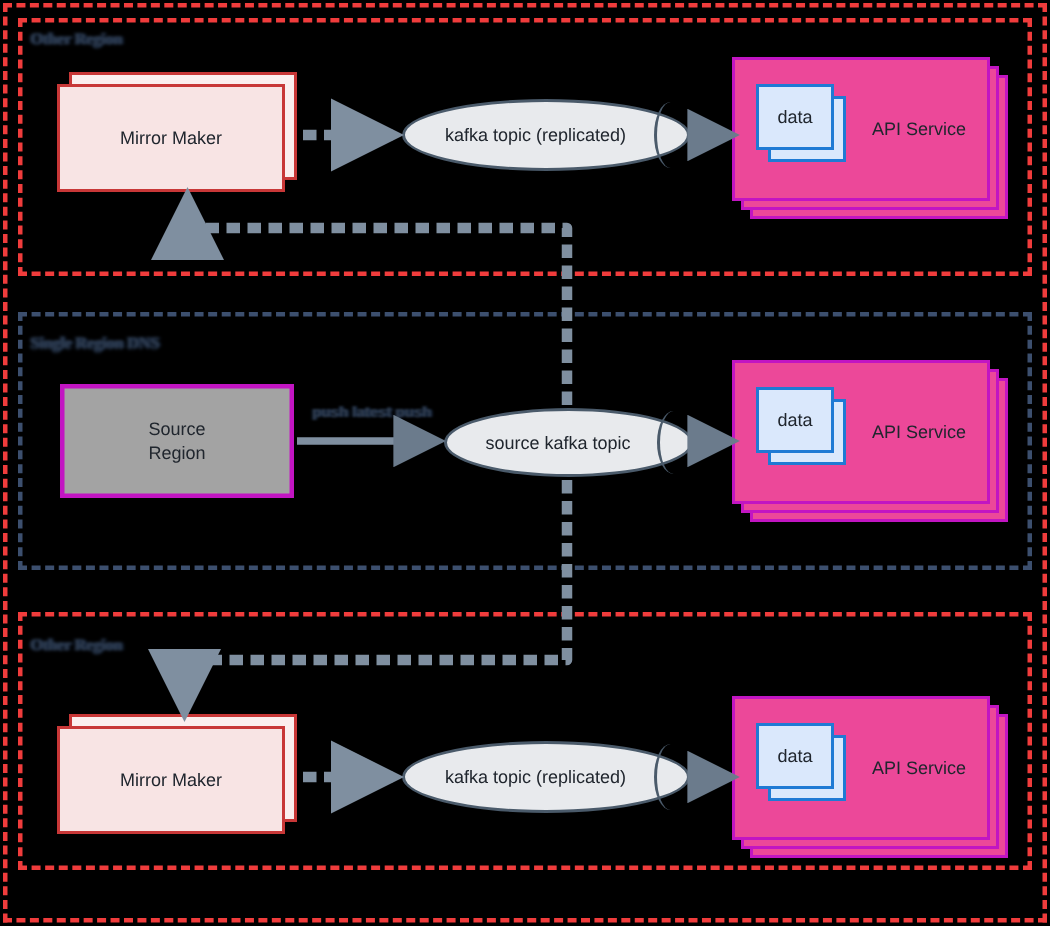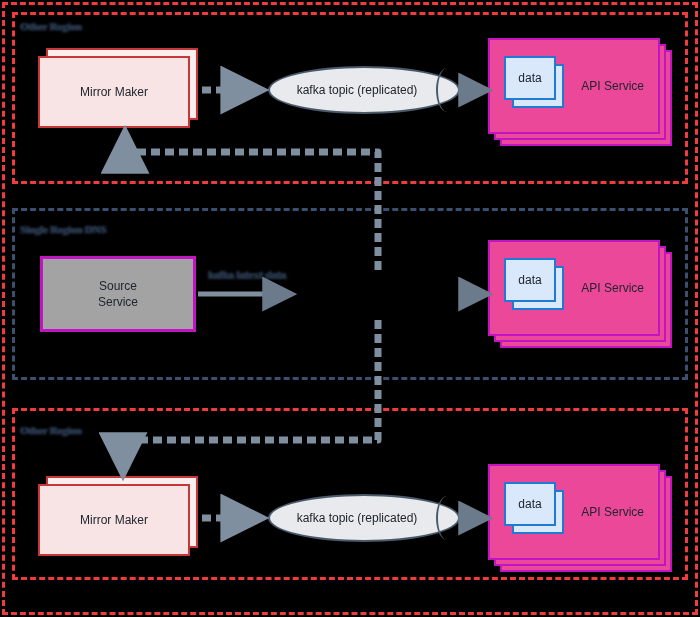--- a/index.html
+++ b/index.html
@@ -245,25 +245,30 @@
         </div>
       </div>
       <div class="api-name">API Service</div>
     </div>
   </div>
 
   <div class="region region-blue" style="left:12px; top:208px; width:676px; height:172px;"></div>
   <div class="region-label" style="left:20px; top:223px;">Single Region DNS</div>
 
   <div class="plain-box" style="left:40px; top:256px; width:156px; height:76px;">
-    <span><span>Source</span><br><span>Service</span></span>
-  </div>
-
-
-  <div class="edge-label" style="left:208px; top:270px;">kafka latest data</div>
+    <span><span>Source</span><br><span>Region</span></span>
+  </div>
+
+  <div class="cylinder" style="left:296px; top:272px; width:166px; height:46px;">
+    <div class="cyl-body"></div>
+    <div class="cyl-cap"></div>
+    <div class="cyl-label">source kafka topic</div>
+  </div>
+
+  <div class="edge-label" style="left:208px; top:270px;">push latest push</div>
 
   <div class="api-stack" style="left:488px; top:240px; width:186px; height:110px;">
     <div class="api-back2"></div>
     <div class="api-back1"></div>
     <div class="api-front">
       <div class="data-stack">
         <div class="data-back"></div>
         <div class="data-front">
           <span class="lbl">data</span>
         </div>

